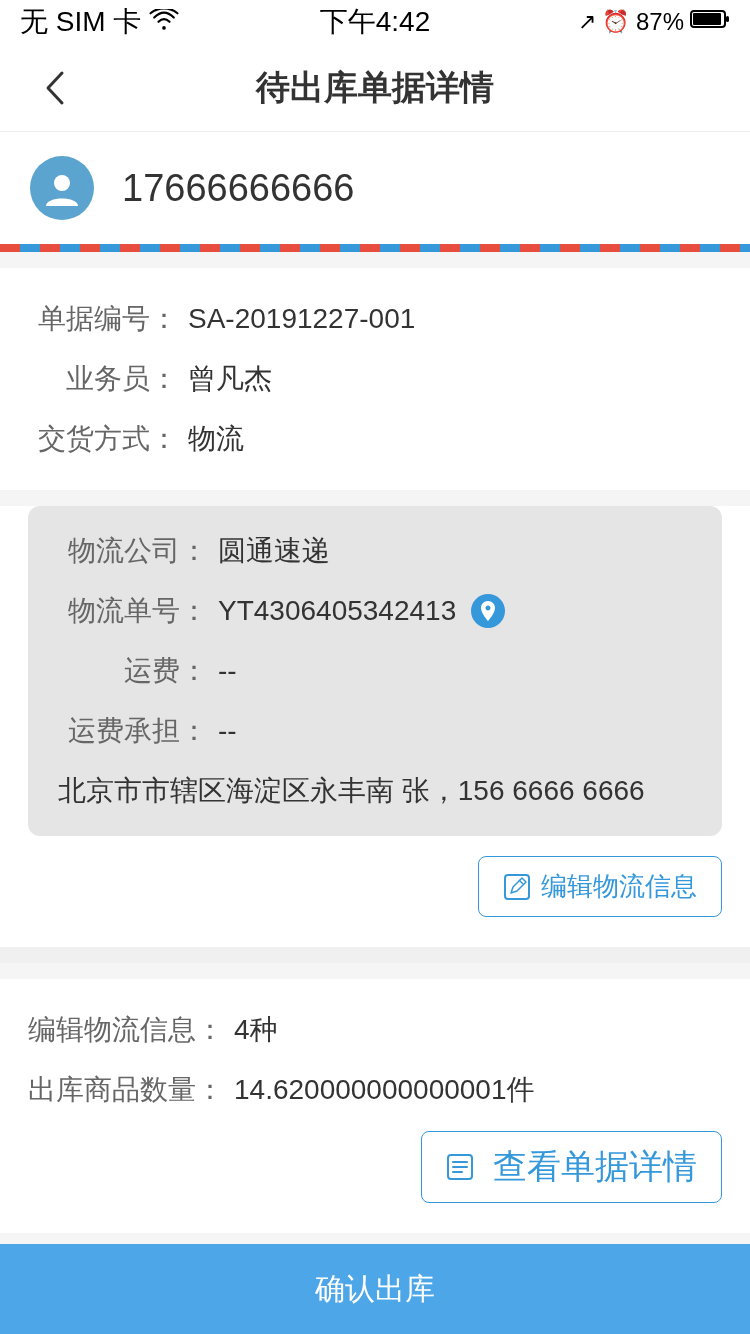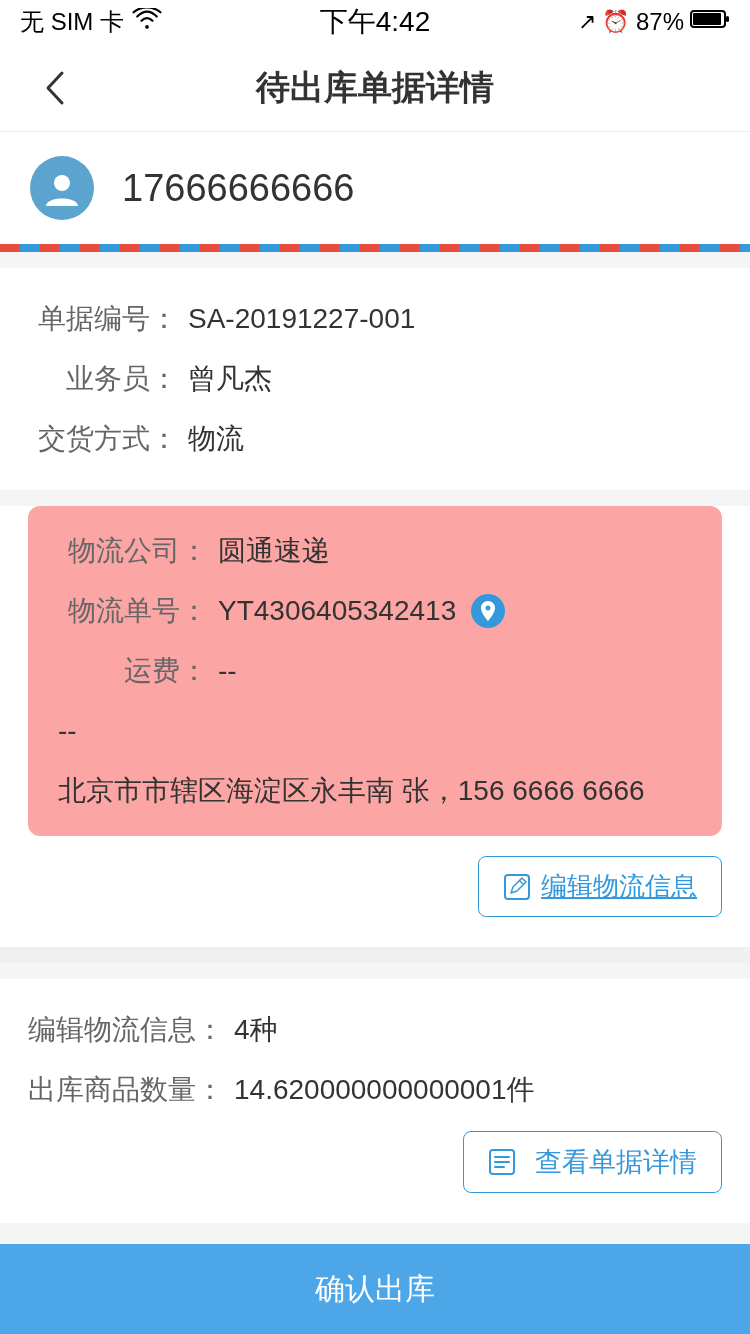--- a/index.html
+++ b/index.html
@@ -23,21 +23,21 @@
       align-items: center;
       justify-content: space-between;
       padding: 0 20px;
       font-size: 24px;
       color: #000;
     }
     .status-left {
       display: flex;
       align-items: center;
       gap: 8px;
-      font-size: 24px;
+      font-size: 28px;
     }
     .status-center {
       font-size: 28px;
       font-weight: 500;
       position: absolute;
       left: 50%;
       transform: translateX(-50%);
     }
     .status-right {
       display: flex;
@@ -141,21 +141,21 @@
       gap: 14px;
     }
     .location-icon {
       width: 36px;
       height: 36px;
       cursor: pointer;
     }
 
     
     .logistics-card {
-      background: #fca5a5;
+      background: #e5e5e5;
       border-radius: 12px;
       padding: 24px 30px;
       margin-top: 16px;
     }
 
     
     .edit-btn-row {
       display: flex;
       justify-content: flex-end;
       margin-top: 20px;
@@ -164,39 +164,38 @@
       display: flex;
       align-items: center;
       gap: 10px;
       border: 1.5px solid #3498db;
       border-radius: 8px;
       padding: 12px 24px;
       color: #3498db;
       font-size: 26px;
       cursor: pointer;
       background: #fff;
-      text-decoration: underline;
     }
     .edit-btn svg { width: 28px; height: 28px; fill: #3498db; }
 
     
     .view-btn-row {
       display: flex;
       justify-content: flex-end;
       margin-top: 20px;
     }
     .view-btn {
       display: flex;
       align-items: center;
       gap: 19px;
       border: 1.5px solid #3498db;
       border-radius: 8px;
       padding: 12px 24px;
       color: #3498db;
-      font-size: 27px;
+      font-size: 34px;
       cursor: pointer;
       background: #fff;
     }
     .view-btn svg { width: 28px; height: 28px; fill: #3498db; }
 
     
     .confirm-btn-container {
       position: fixed;
       bottom: 0;
       left: 0;
@@ -303,20 +302,21 @@
             <path d="M18 8C14.13 8 11 11.13 11 15c0 5.25 7 13 7 13s7-7.75 7-13c0-3.87-3.13-7-7-7zm0 9.5c-1.38 0-2.5-1.12-2.5-2.5s1.12-2.5 2.5-2.5 2.5 1.12 2.5 2.5-1.12 2.5-2.5 2.5z" fill="#fff"></path>
           </svg>
         </span>
       </span>
     </div>
     <div class="info-row">
       <span class="info-label">运费：</span>
       <span class="info-value">--</span>
     </div>
     <div class="info-row">
+      <span class="info-label">运费承担：</span>
       <span class="info-value">--</span>
     </div>
     <div class="info-row">
       <span class="info-value" style="word-break:break-all;">北京市市辖区海淀区永丰南  张，156 6666 6666</span>
     </div>
   </div>
 
   <div class="edit-btn-row">
     <div class="edit-btn">
       <svg viewBox="0 0 28 28" fill="none" xmlns="http://www.w3.org/2000/svg">

